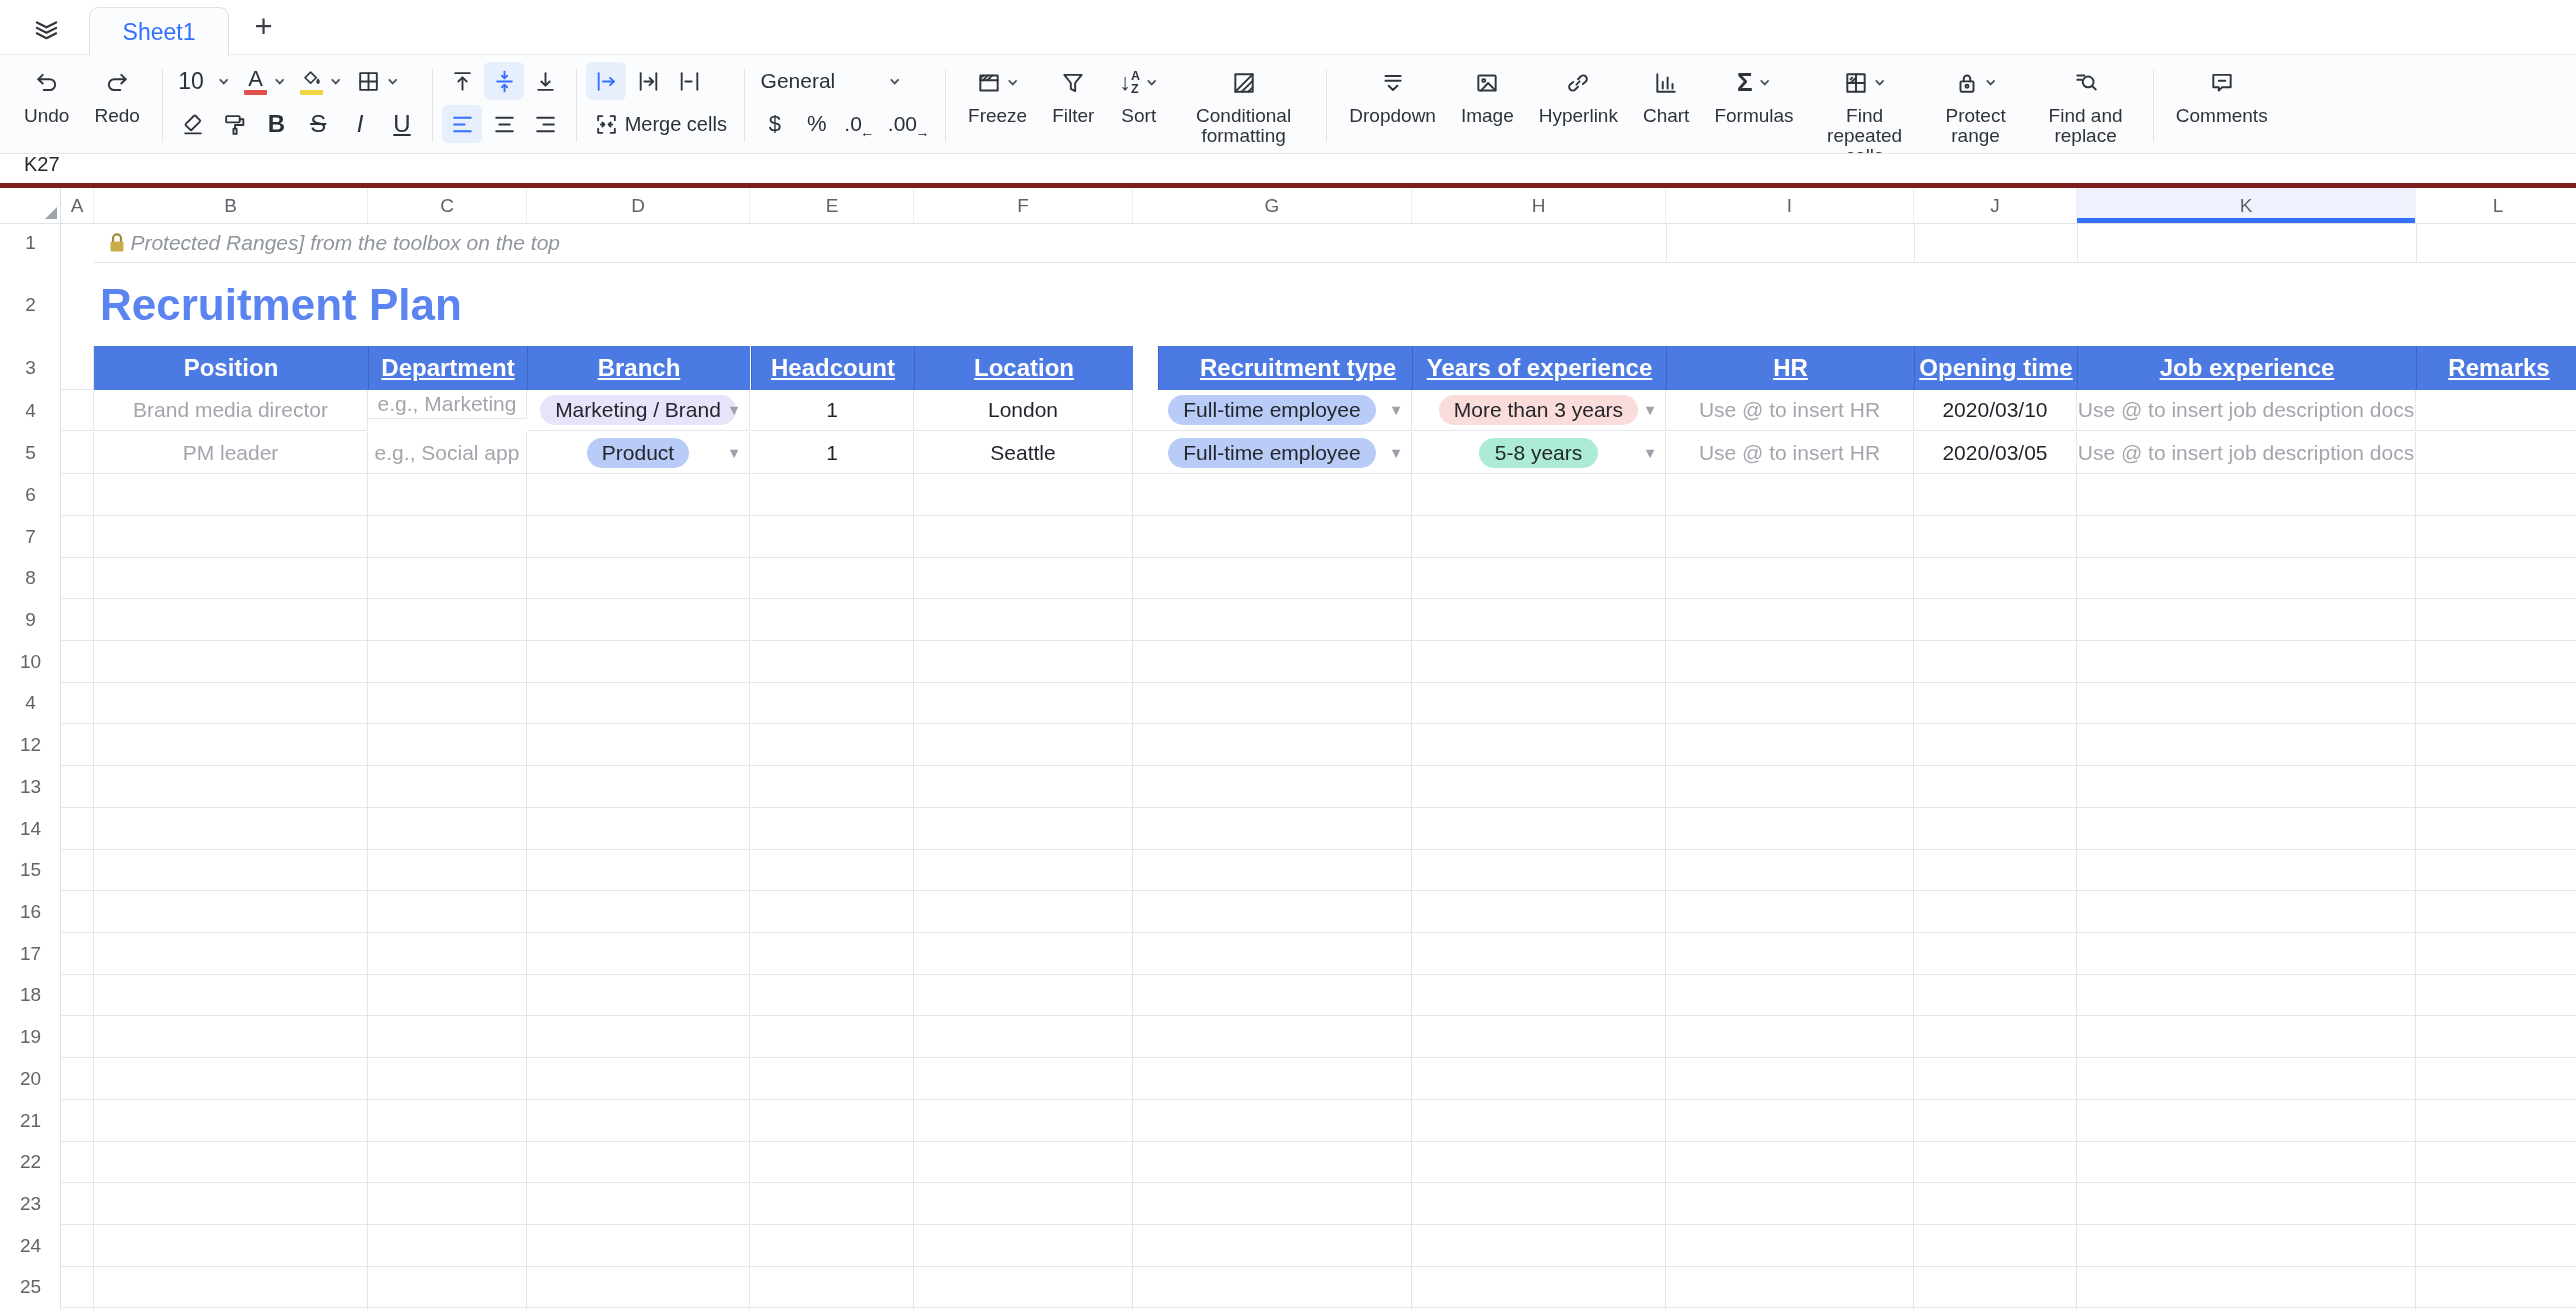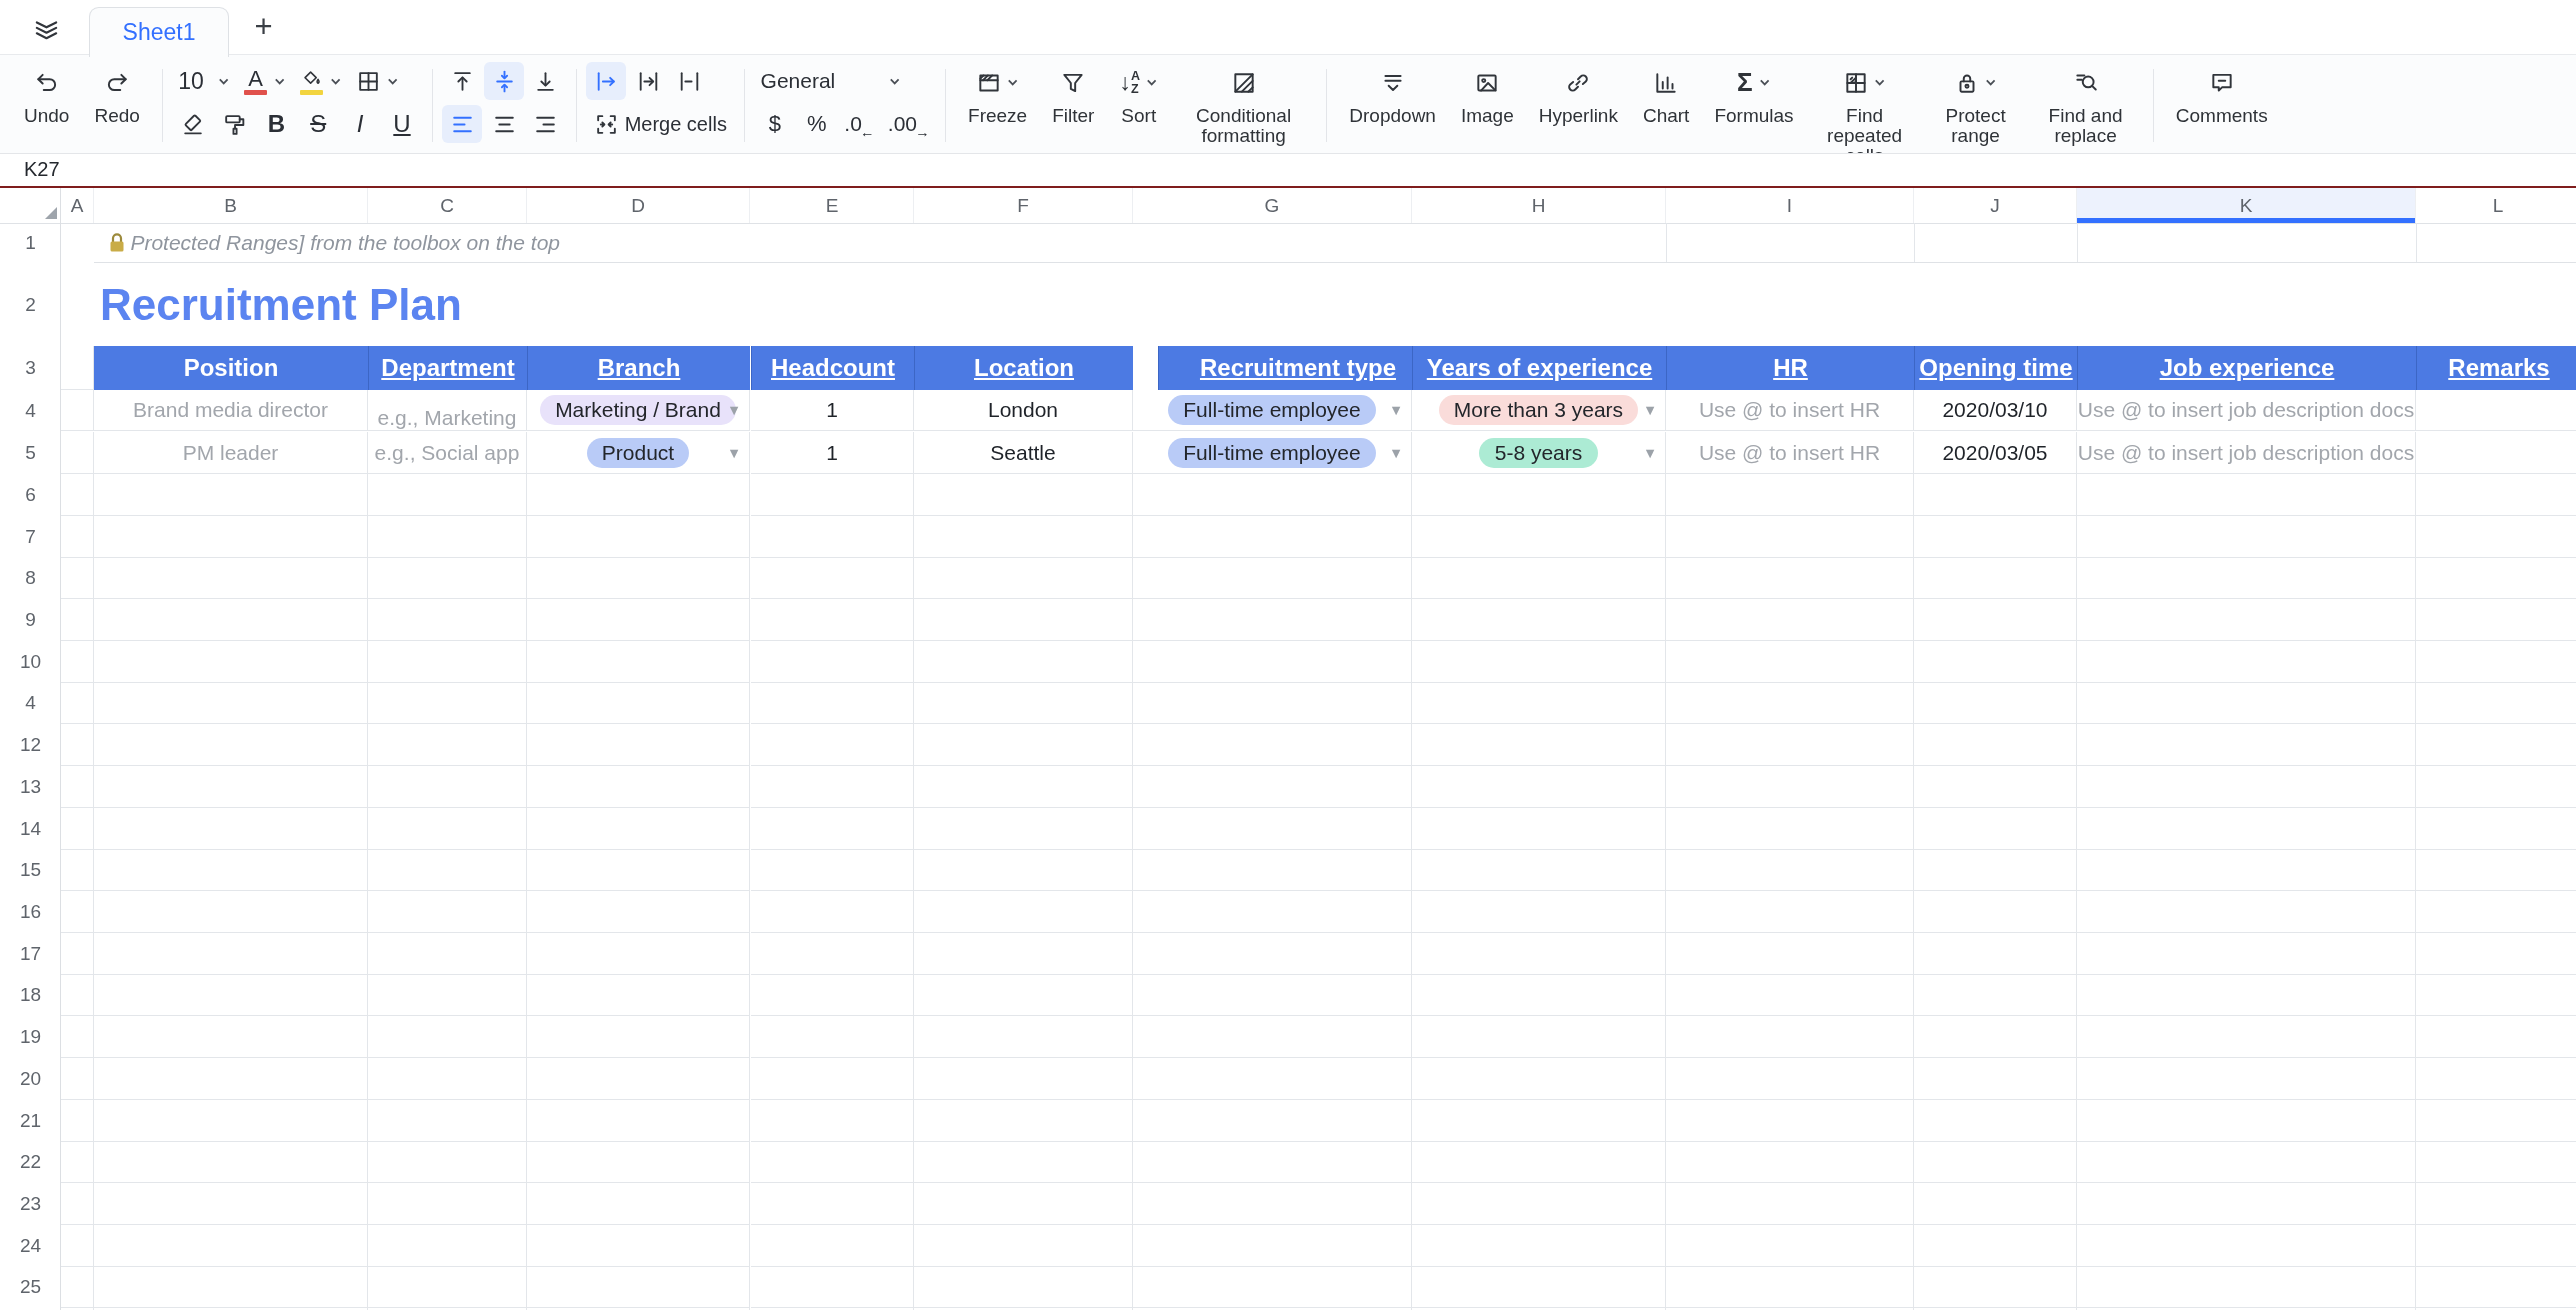--- a/index.html
+++ b/index.html
@@ -40,21 +40,21 @@
   .fc-stack { display:flex; flex-direction:column; align-items:center; }
   .fc-stack .A { font-size:22px; line-height:23px; font-weight:500; }
   .redbar { width:23px; height:4.8px; background:#E0514C; border-radius:1px; }
   .yellowbar { width:23px; height:4.8px; background:#F2D43F; border-radius:1px; margin-top:1px; }
   .numfmt { font-size:21px; color:#2B2F36; display:flex; align-items:flex-end; }
   .numfmt .sub { font-size:14.4px; margin:0 0 -3.8px -1.9px; }
   .general { width:152px; justify-content:space-between; font-size:21px; }
 
   
   .nbrow { position:absolute; left:0; top:153px; width:2576px; height:35px; background:#fff;
-    border-bottom:2px solid #7f1d1d; display:flex; align-items:center; z-index:3; }
+    border-bottom:5px solid #7f1d1d; display:flex; z-index:3; }
   .cellref { margin-left:24px; font-size:20px; color:#24282E; }
 
   
   #sheet { position:absolute; left:0; top:188px; width:2576px; height:1122px; overflow:hidden; background:#fff; }
   .colhd { position:absolute; display:flex; align-items:center; justify-content:center;
     font-size:19px; color:#5F646B; background:#fff; border-right:1px solid #EDEFF2; }
   .colhd.sel { background:#EDF2FD; }
   .selbar { position:absolute; left:0; right:0; bottom:0; height:4.8px; background:#3370FF; }
   .corner { position:absolute; background:#fff; }
   .corner-tri { position:absolute; right:3.8px; bottom:3.8px; width:0; height:0;
@@ -549,21 +549,21 @@
     <div class="thcell thsep" style="left: 1412px; top: 158px; width: 254px; height: 44px;">Years of experience</div>
     <div class="thcell thsep" style="left: 1666px; top: 158px; width: 248px; height: 44px;">HR</div>
     <div class="thcell thsep" style="left: 1914px; top: 158px; width: 163px; height: 44px;">Opening time</div>
     <div class="thcell thsep" style="left: 2077px; top: 158px; width: 339px; height: 44px;">Job experience</div>
     <div class="thcell thsep" style="left: 2416px; top: 158px; width: 165px; height: 44px;">Remarks</div>
     <div class="gut" style="left: 0px; top: 202px; width: 61px; height: 41px;">4</div>
     <div class="cell bordered" style="left: 61px; top: 202px; width: 33px; height: 41px;"></div>
     <div class="cell bordered" style="left: 94px; top: 202px; width: 274px; height: 41px;">
       <span class="graytxt">Brand media director</span>
     </div>
-    <div class="cell bordered" style="left: 368px; top: 202px; width: 159px; height: 41px; align-items: flex-end;">
+    <div class="cell bordered" style="left: 368px; top: 202px; width: 159px; height: 29px;">
       <span class="graytxt">e.g., Marketing</span>
     </div>
     <div class="cell bordered" style="left: 527px; top: 202px; width: 223px; height: 41px;">
       <span class="pill" style="background: rgb(232, 226, 250);">Marketing / Brand</span>
       <span class="ddtri">▼</span>
     </div>
     <div class="cell bordered" style="left: 751px; top: 202px; width: 163px; height: 41px;">
       <span>1</span>
     </div>
     <div class="cell bordered" style="left: 914px; top: 202px; width: 219px; height: 41px;">

